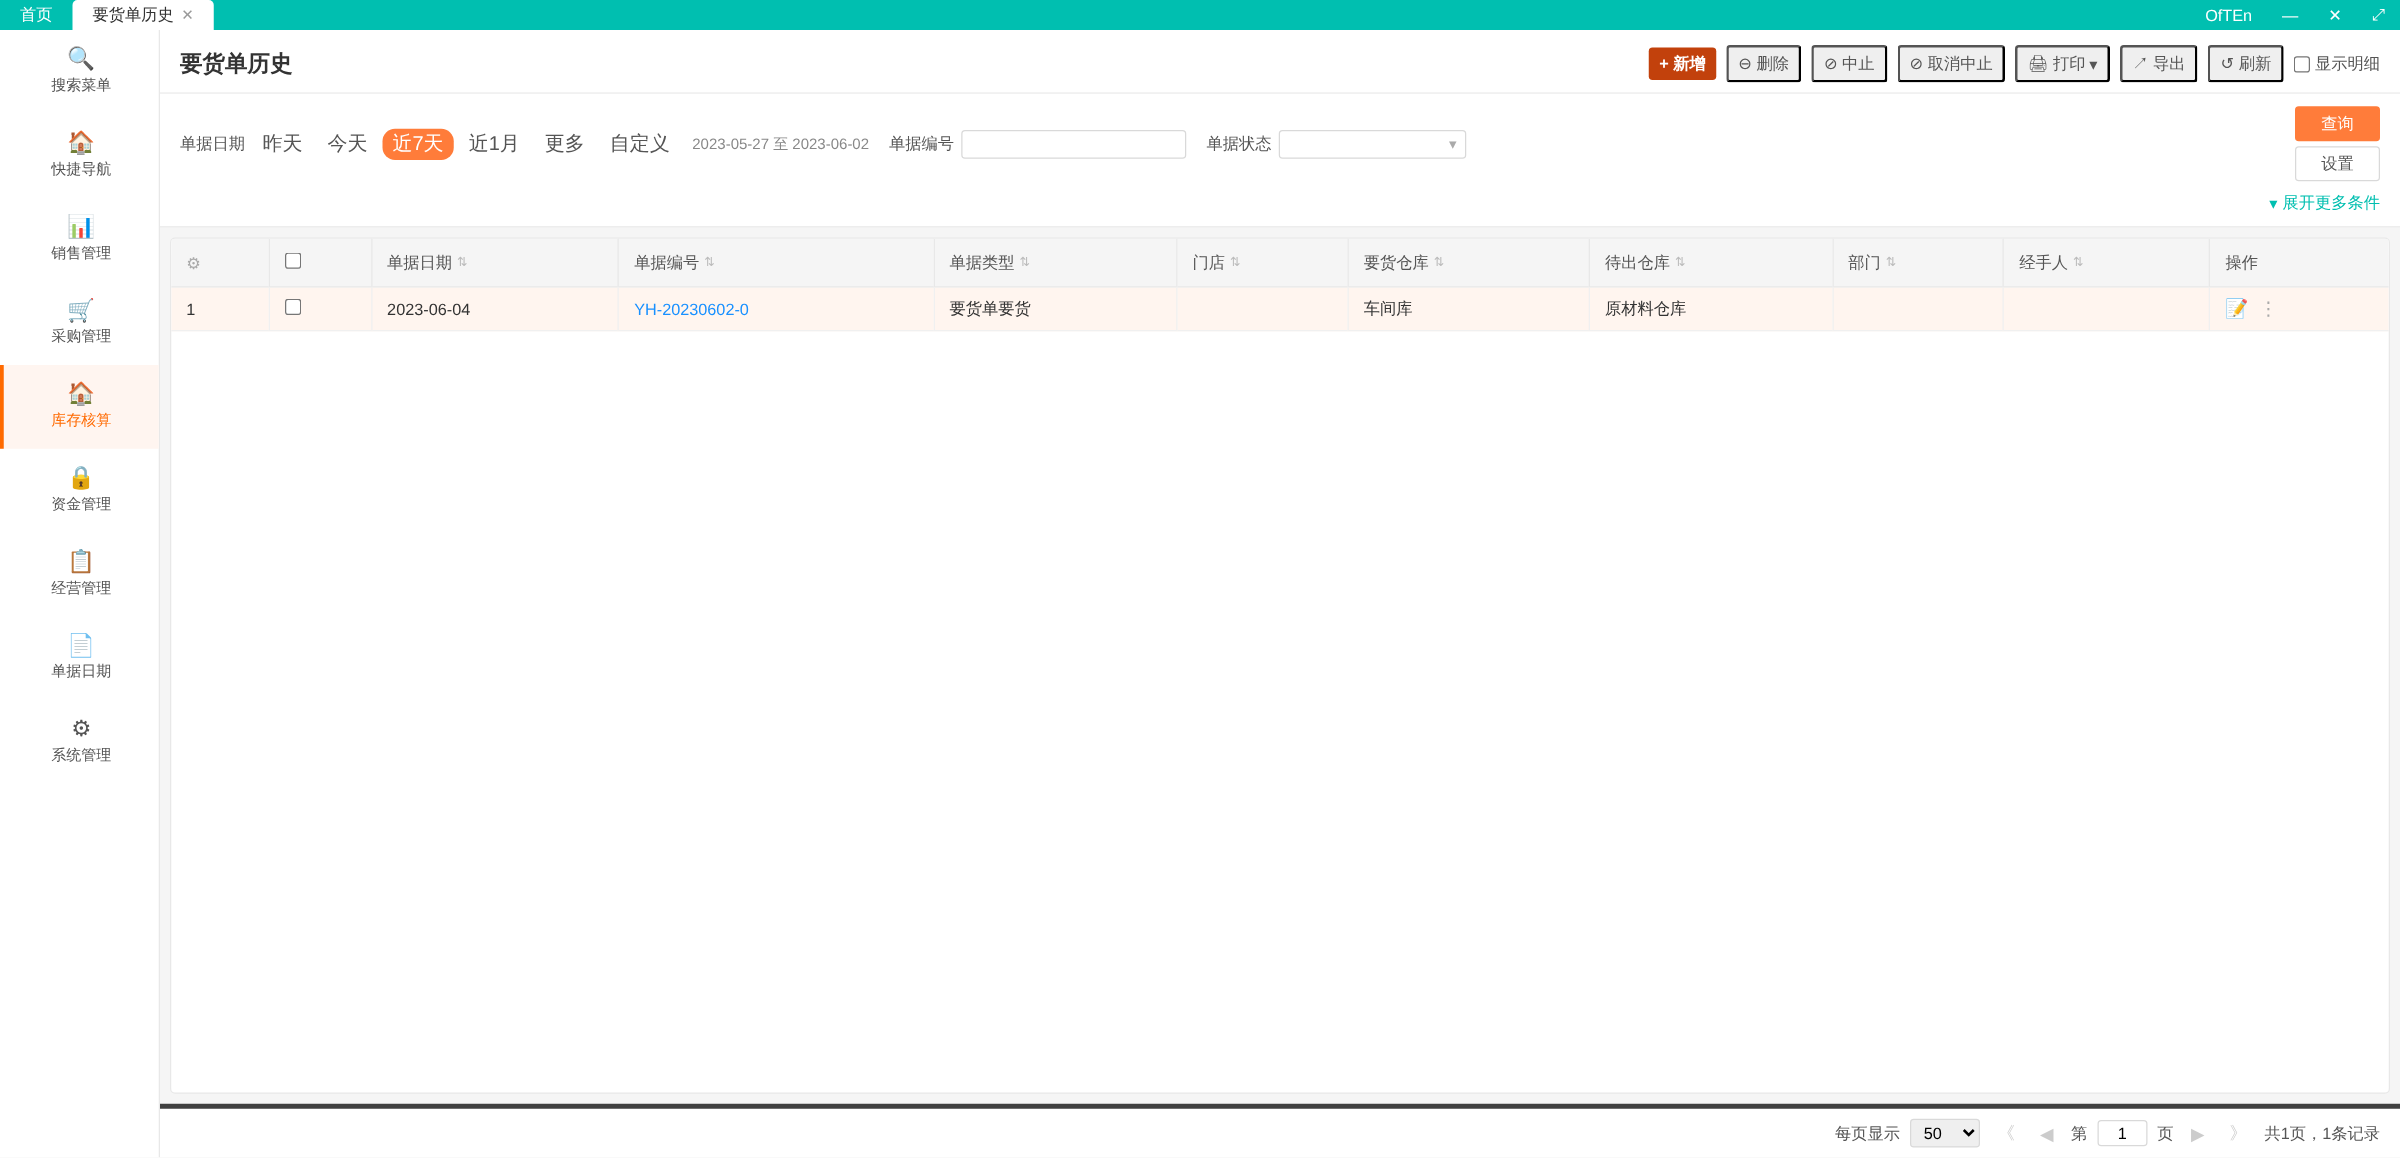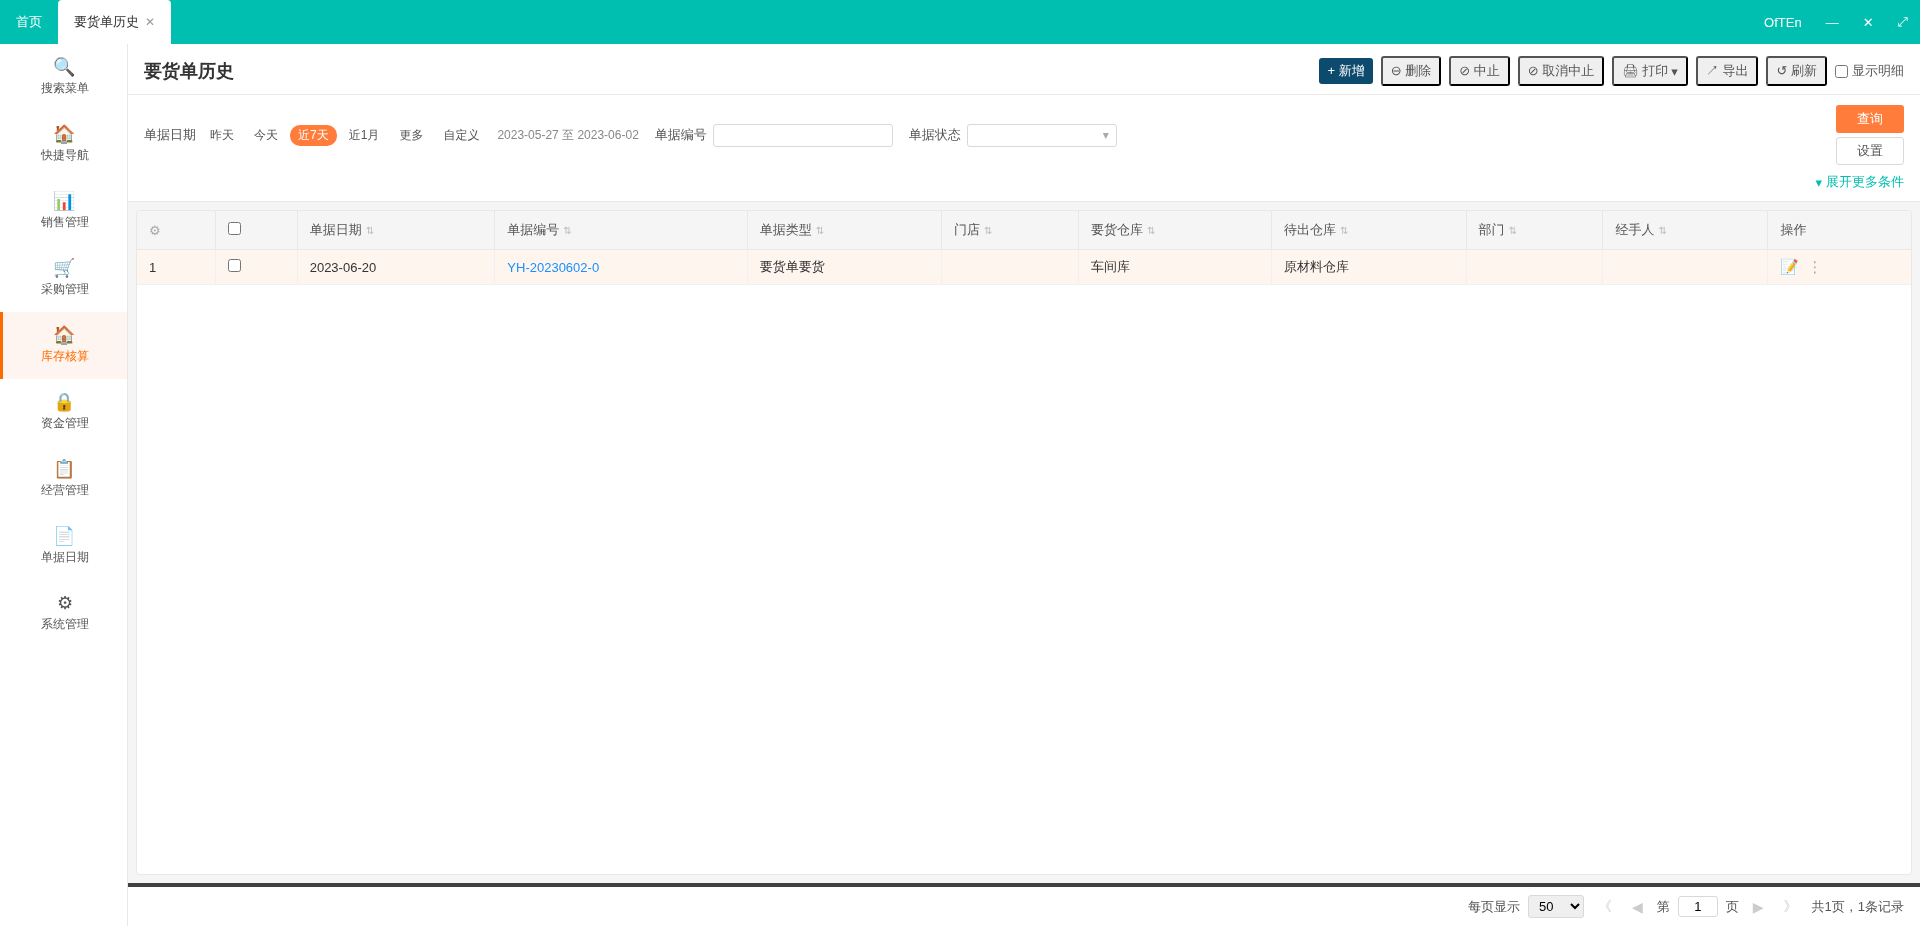--- a/index.html
+++ b/index.html
@@ -1,20 +1,20 @@
 <!DOCTYPE html>
 <html><head>
   <meta charset="utf-8">
   <style>
     * { box-sizing: border-box; margin: 0; padding: 0; font-family: 'Microsoft YaHei', '微软雅黑', Arial, sans-serif; }
     body { display: flex; flex-direction: column; height: 926px; overflow: hidden; background: #f5f5f5; }
 
     
     .top-bar {
-      height: 44px;
+      height: 24px;
       background: #00bfb0;
       display: flex;
       align-items: center;
       padding: 0 0 0 0;
       flex-shrink: 0;
     }
     .top-bar-tabs {
       display: flex;
       align-items: stretch;
       height: 100%;
@@ -119,23 +119,24 @@
       display: flex;
       align-items: center;
       gap: 3px;
       font-size: 13px;
       color: #555;
       cursor: pointer;
       padding: 4px 8px;
       border-radius: 3px;
     }
     .toolbar-btn.primary {
-      background: #0c4a6e;
+      background: #c2410c;
       color: #fff;
       border: none;
+      font-weight: bold;
     }
 
     
     .filter-bar {
       background: #fff;
       padding: 10px 16px;
       border-bottom: 1px solid #e8e8e8;
       display: flex;
       flex-direction: column;
       gap: 8px;
@@ -154,21 +155,21 @@
       color: #555;
     }
     .filter-label { white-space: nowrap; color: #555; font-size: 13px; }
     .filter-date-btns {
       display: flex;
       gap: 4px;
       align-items: center;
     }
     .date-btn {
       padding: 2px 8px;
-      font-size: 12px;
+      font-size: 16px;
       border-radius: 10px;
       cursor: pointer;
       color: #555;
       background: transparent;
       border: none;
       text-align: right;
     }
     .date-btn.active {
       background: #ff7c3a;
       color: #fff;
@@ -563,21 +564,21 @@
             </th>
           </tr>
         </thead>
         <tbody>
           <tr class="highlighted">
             <td>1</td>
             <td>
               <input type="checkbox" class="checkbox" style="">
             </td>
             <td>
-              <span>2023-06-20</span>
+              <span>2023-06-04</span>
             </td>
             <td>
               <a class="row-link">YH-20230602-0</a>
             </td>
             <td>
               <span>要货单要货</span>
             </td>
             <td>
               <span></span>
             </td>

